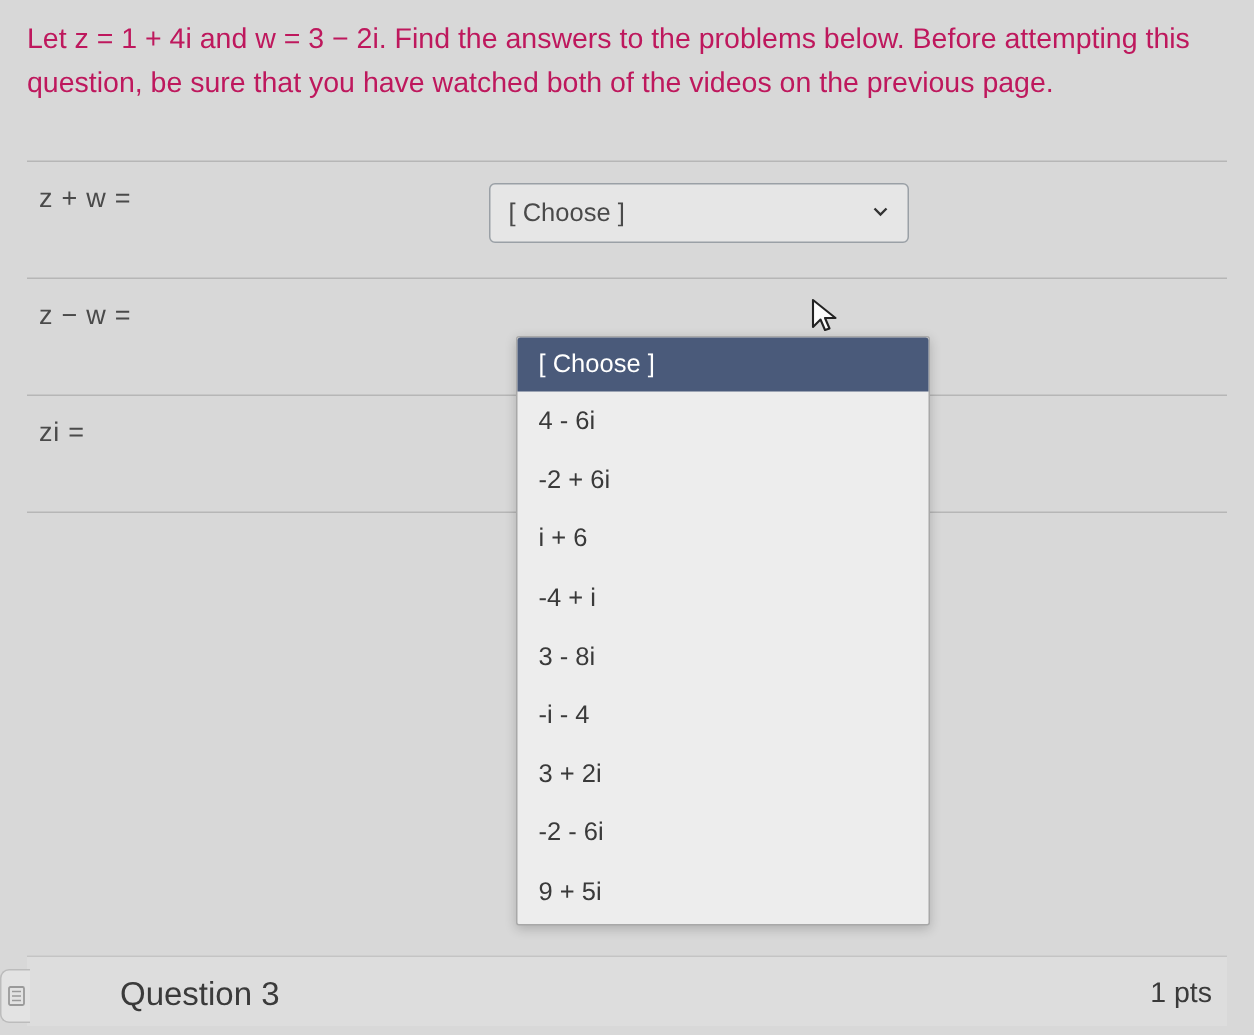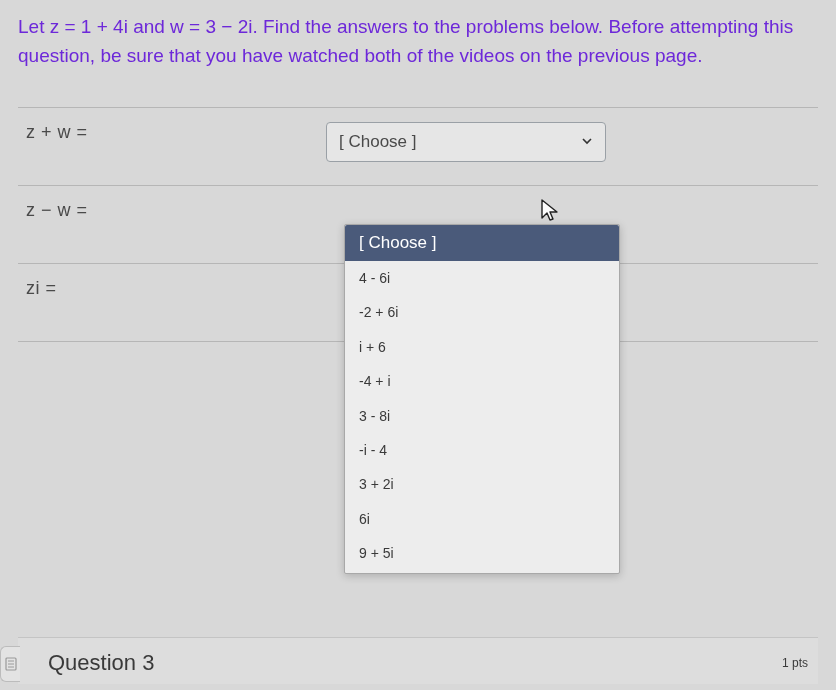--- a/index.html
+++ b/index.html
@@ -11,21 +11,21 @@
       overflow: hidden;
       color: #3a3a3a;
       position: relative;
     }
     .page {
       padding: 12px 18px 0 18px;
     }
     .prompt {
       font-size: 19px;
       line-height: 1.55;
-      color: #6d28d9;
+      color: #be185d;
       font-weight: 400;
       margin-bottom: 36px;
     }
     .rows {
       border-top: 1px solid #b6b6b6;
     }
     .row {
       display: flex;
       align-items: flex-start;
       border-bottom: 1px solid #b6b6b6;
@@ -79,21 +79,21 @@
     .dropdown-header {
       background: #4a5a7a;
       color: #fff;
       padding: 8px 14px;
       font-size: 17px;
       border-top-left-radius: 2px;
       border-top-right-radius: 2px;
     }
     .dropdown-item {
       padding: 6px 14px;
-      font-size: 14px;
+      font-size: 17px;
       color: #3a3a3a;
       cursor: pointer;
       line-height: 1.6;
     }
     .cursor {
       position: absolute;
       left: 540px;
       top: 198px;
       z-index: 60;
       pointer-events: none;
@@ -106,25 +106,25 @@
       display: flex;
       align-items: center;
       background: #dddddd;
       border-top: 1px solid #c4c4c4;
       padding: 12px 10px 8px 10px;
     }
     .question-label {
       font-size: 22px;
       color: #3a3a3a;
       font-weight: 400;
-      margin-left: 20px;
+      margin-left: 52px;
     }
     .pts {
       margin-left: auto;
-      font-size: 12px;
+      font-size: 19px;
       color: #3a3a3a;
     }
     .left-tab {
       position: absolute;
       left: 0;
       bottom: 8px;
       width: 20px;
       height: 36px;
       border: 1px solid #bcbcbc;
       border-right: none;
@@ -173,21 +173,21 @@
 
 <div class="dropdown">
   <div class="dropdown-header">[ Choose ]</div>
   <div class="dropdown-item">4 - 6i</div>
   <div class="dropdown-item">-2 + 6i</div>
   <div class="dropdown-item">i + 6</div>
   <div class="dropdown-item">-4 + i</div>
   <div class="dropdown-item">3 - 8i</div>
   <div class="dropdown-item">-i - 4</div>
   <div class="dropdown-item">3 + 2i</div>
-  <div class="dropdown-item">6i</div>
+  <div class="dropdown-item">-2 - 6i</div>
   <div class="dropdown-item">9 + 5i</div>
 
 </div>
 
 <div class="cursor">
   <svg width="20" height="26" viewBox="0 0 20 26">
     <path d="M2 2 L2 20 L7 15 L10 22 L13 21 L10 14 L17 14 Z" fill="#fcfcfc" stroke="#222" stroke-width="1.4" stroke-linejoin="round"></path>
   </svg>
 </div>
 

